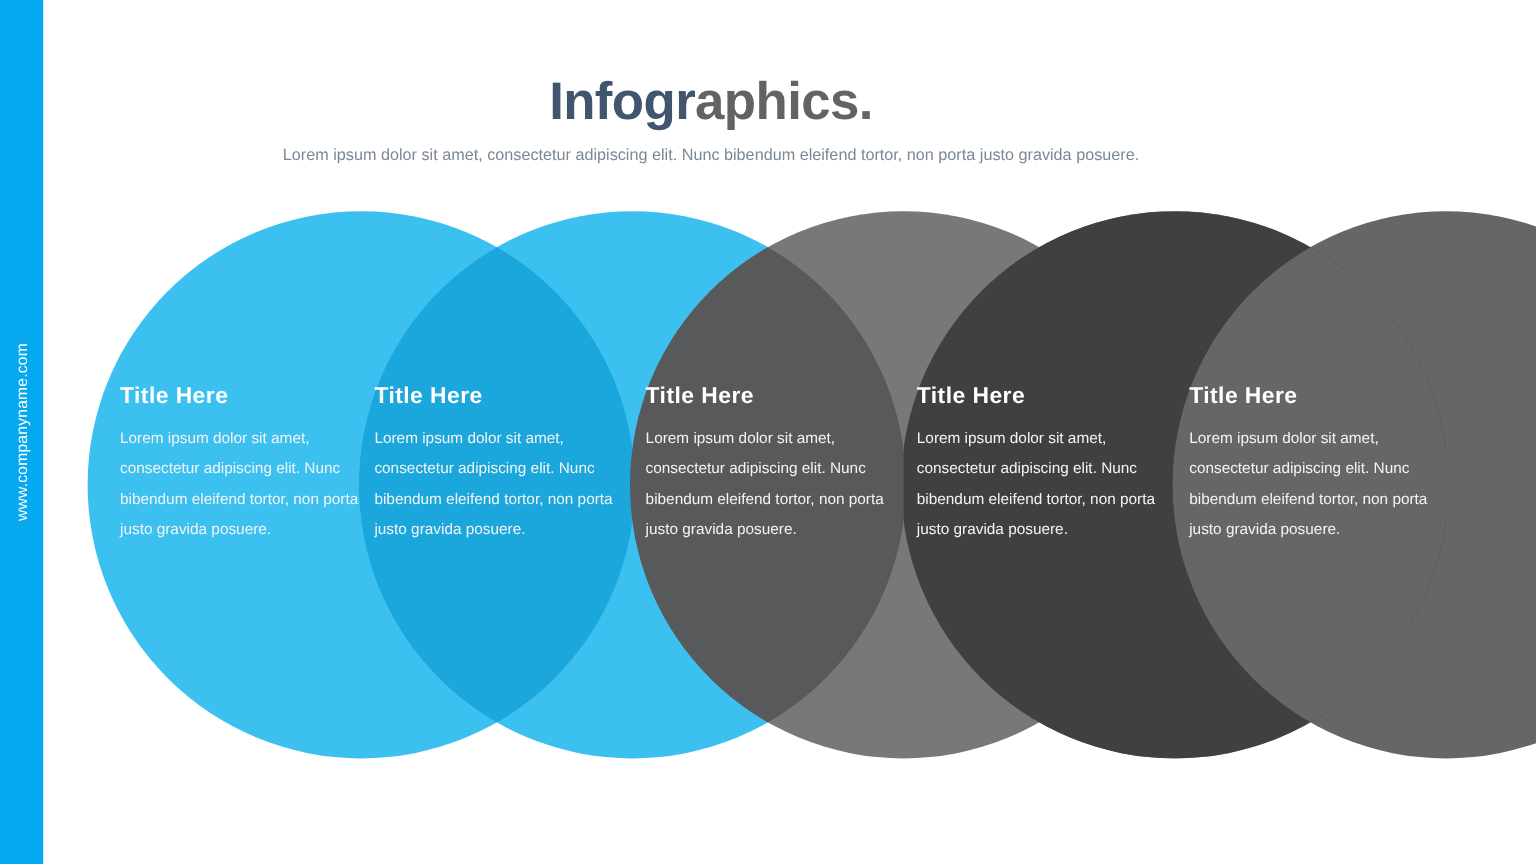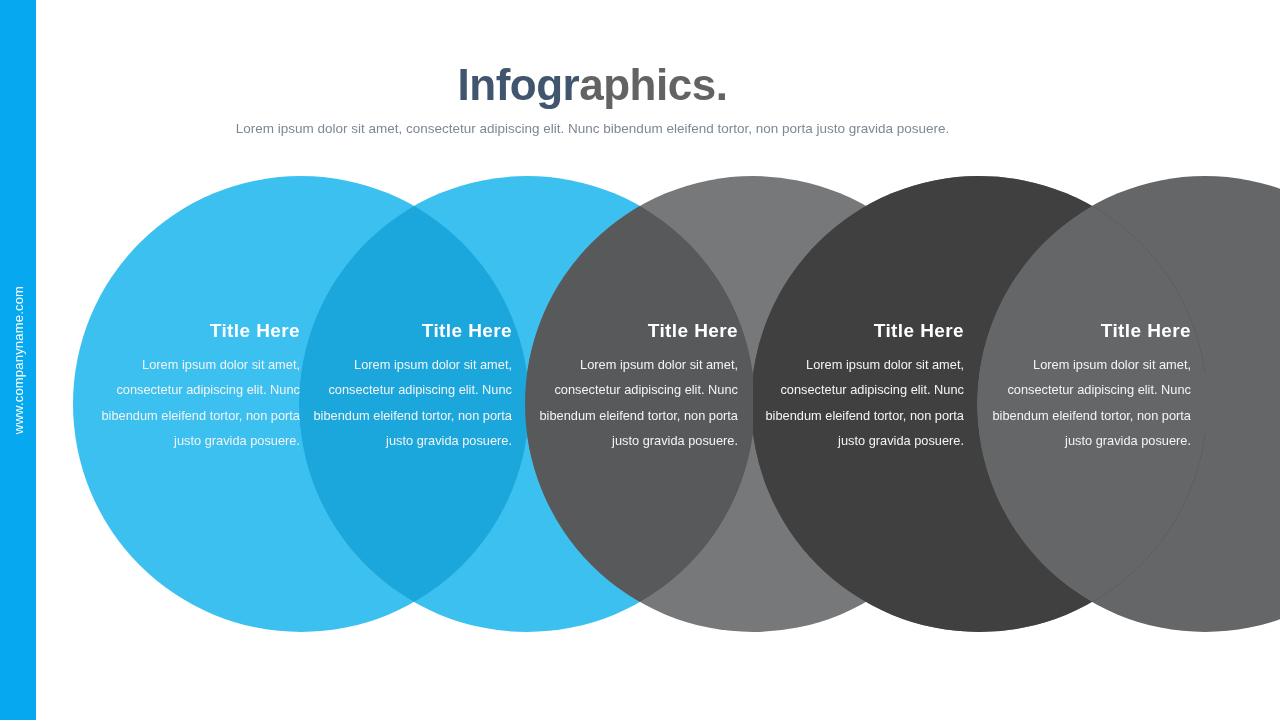--- a/index.html
+++ b/index.html
@@ -80,21 +80,21 @@
     left: 0;
     top: 0;
     width: 1280px;
     height: 720px;
   }
 
   
   .venn-text {
     position: absolute;
     width: 200px;
-    text-align: right;
+    text-align: left;
     color: #ffffff;
   }
 
   .venn-title {
     font-size: 19px;
     font-weight: bold;
     letter-spacing: 0.4px;
     margin-bottom: 10px;
     white-space: nowrap;
   }

